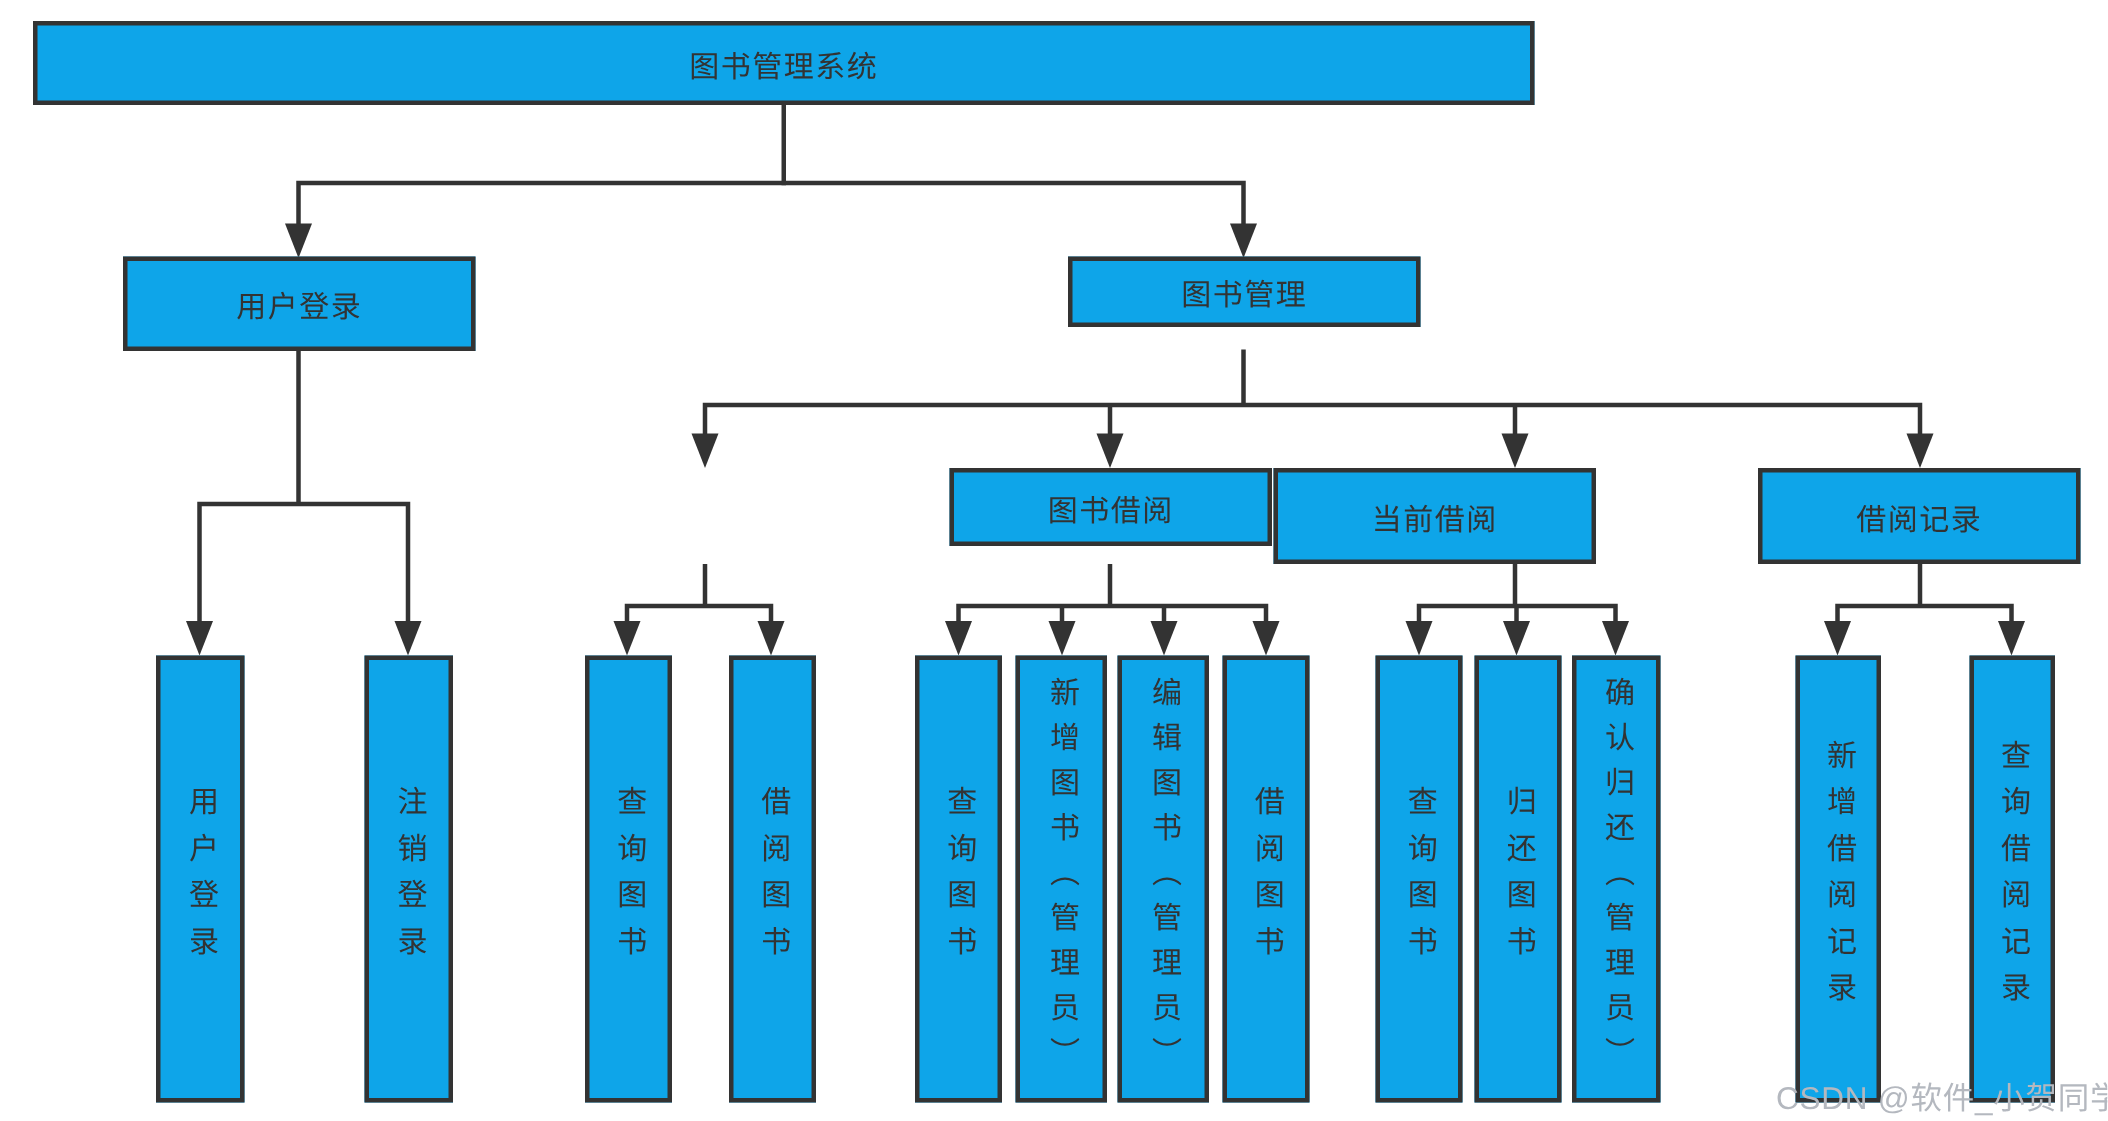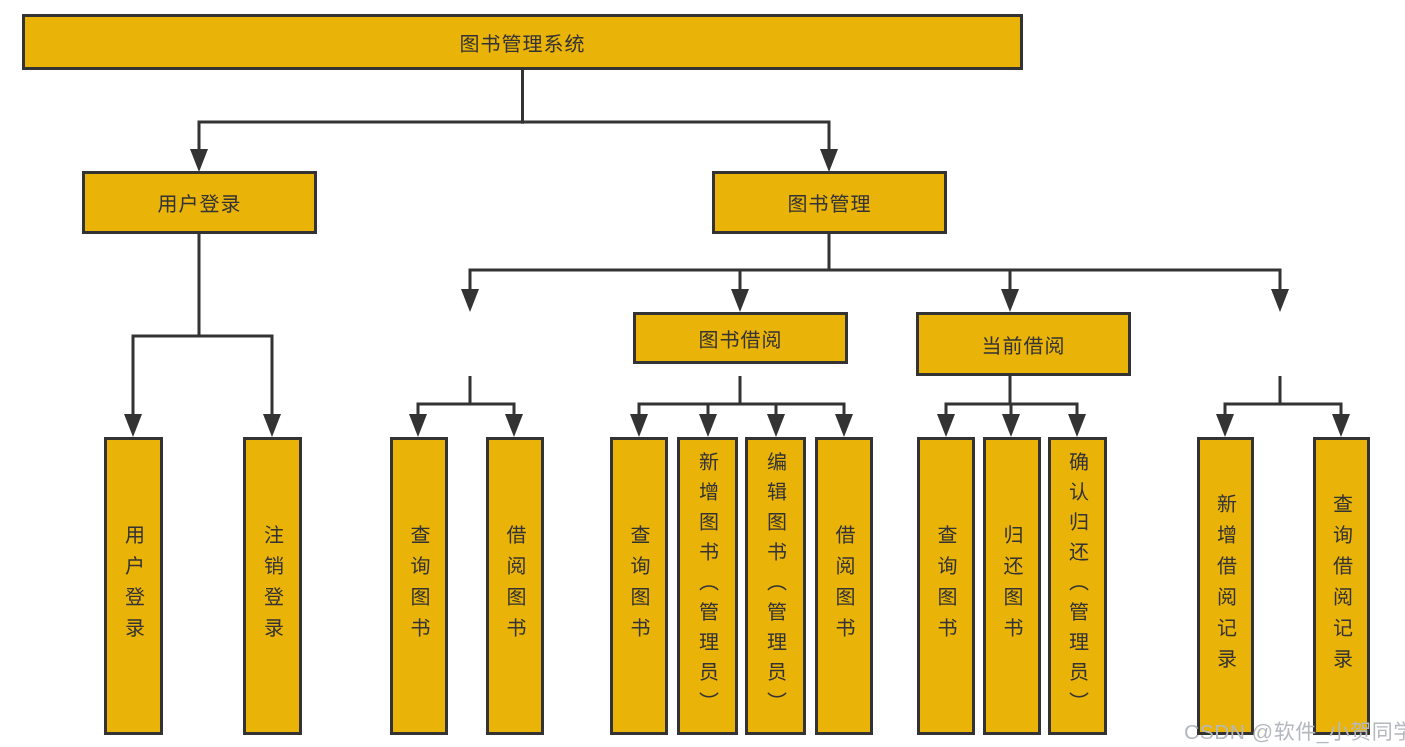--- a/index.html
+++ b/index.html
@@ -8,21 +8,21 @@
     width:1405px;height:747px;
     background:#ffffff;
     font-family:"Liberation Sans","DejaVu Sans",sans-serif;
     overflow:hidden;
   }
   .connectors{position:absolute;left:0;top:0;width:1405px;height:747px;}
   .node{
     position:absolute;
     box-sizing:border-box;
     border:3px solid #333333;
-    background:#eab308;
+    background:#0ea5e9;
     display:flex;align-items:center;justify-content:center;
     color:#333333;
   }
   .node.h span{font-size:20px;letter-spacing:1px;white-space:nowrap;}
   .node.root span{font-size:20px;letter-spacing:1px;}
   .node.v{writing-mode:vertical-lr;text-orientation:mixed;}
   .node.v span{font-size:20px;letter-spacing:11px;line-height:1;}
   .watermark{
     position:absolute;left:1184px;top:715px;
     font-size:21px;color:#b4b8bf;letter-spacing:0.5px;
@@ -76,29 +76,32 @@
     </g>
   </svg>
 
   <div class="node h root" style="left:22px;top:14px;width:1001px;height:56px">
     <span>图书管理系统</span>
   </div>
 
   <div class="node h" style="left:82px;top:171px;width:235px;height:63px">
     <span>用户登录</span>
   </div>
-  <div class="node h" style="left:712px;top:171px;width:235px;height:63px">
+  <div class="node h" style="left:712px;top:171px;width:235px;height:47px">
     <span>图书管理</span>
   </div>
 
   <div class="node h" style="left:633px;top:312px;width:215px;height:52px">
     <span>图书借阅</span>
   </div>
-  <div class="node h" style="left:916px;top:312px;width:215px;height:64px">
+  <div class="node h" style="left:849px;top:312px;width:215px;height:64px">
     <span>当前借阅</span>
+  </div>
+  <div class="node h" style="left:1172px;top:312px;width:215px;height:64px">
+    <span>借阅记录</span>
   </div>
 
   <div class="node v" style="left:104px;top:437px;width:59px;height:298px">
     <span>用户登录</span>
   </div>
   <div class="node v" style="left:243px;top:437px;width:59px;height:298px">
     <span>注销登录</span>
   </div>
 
   <div class="node v" style="left:390px;top:437px;width:58px;height:298px">

